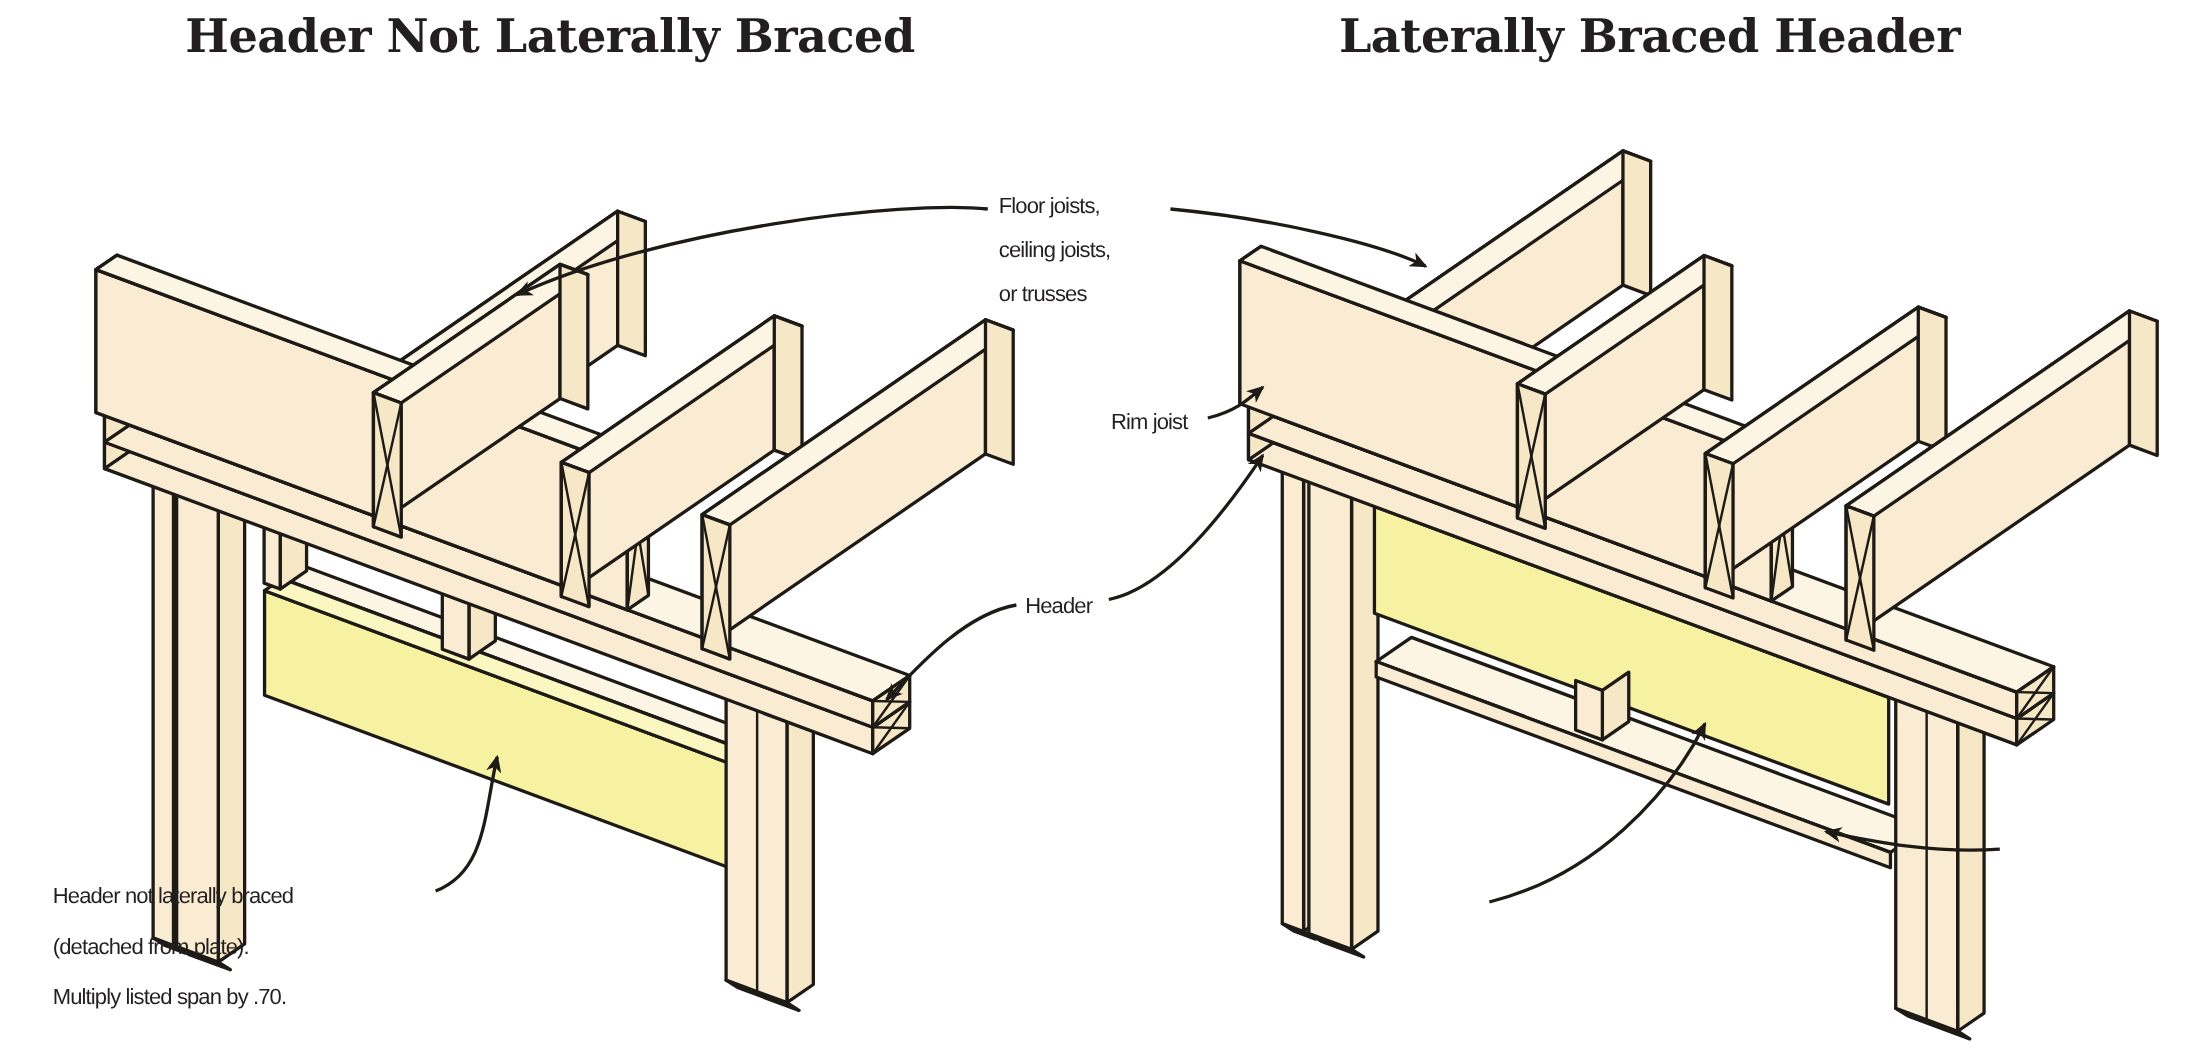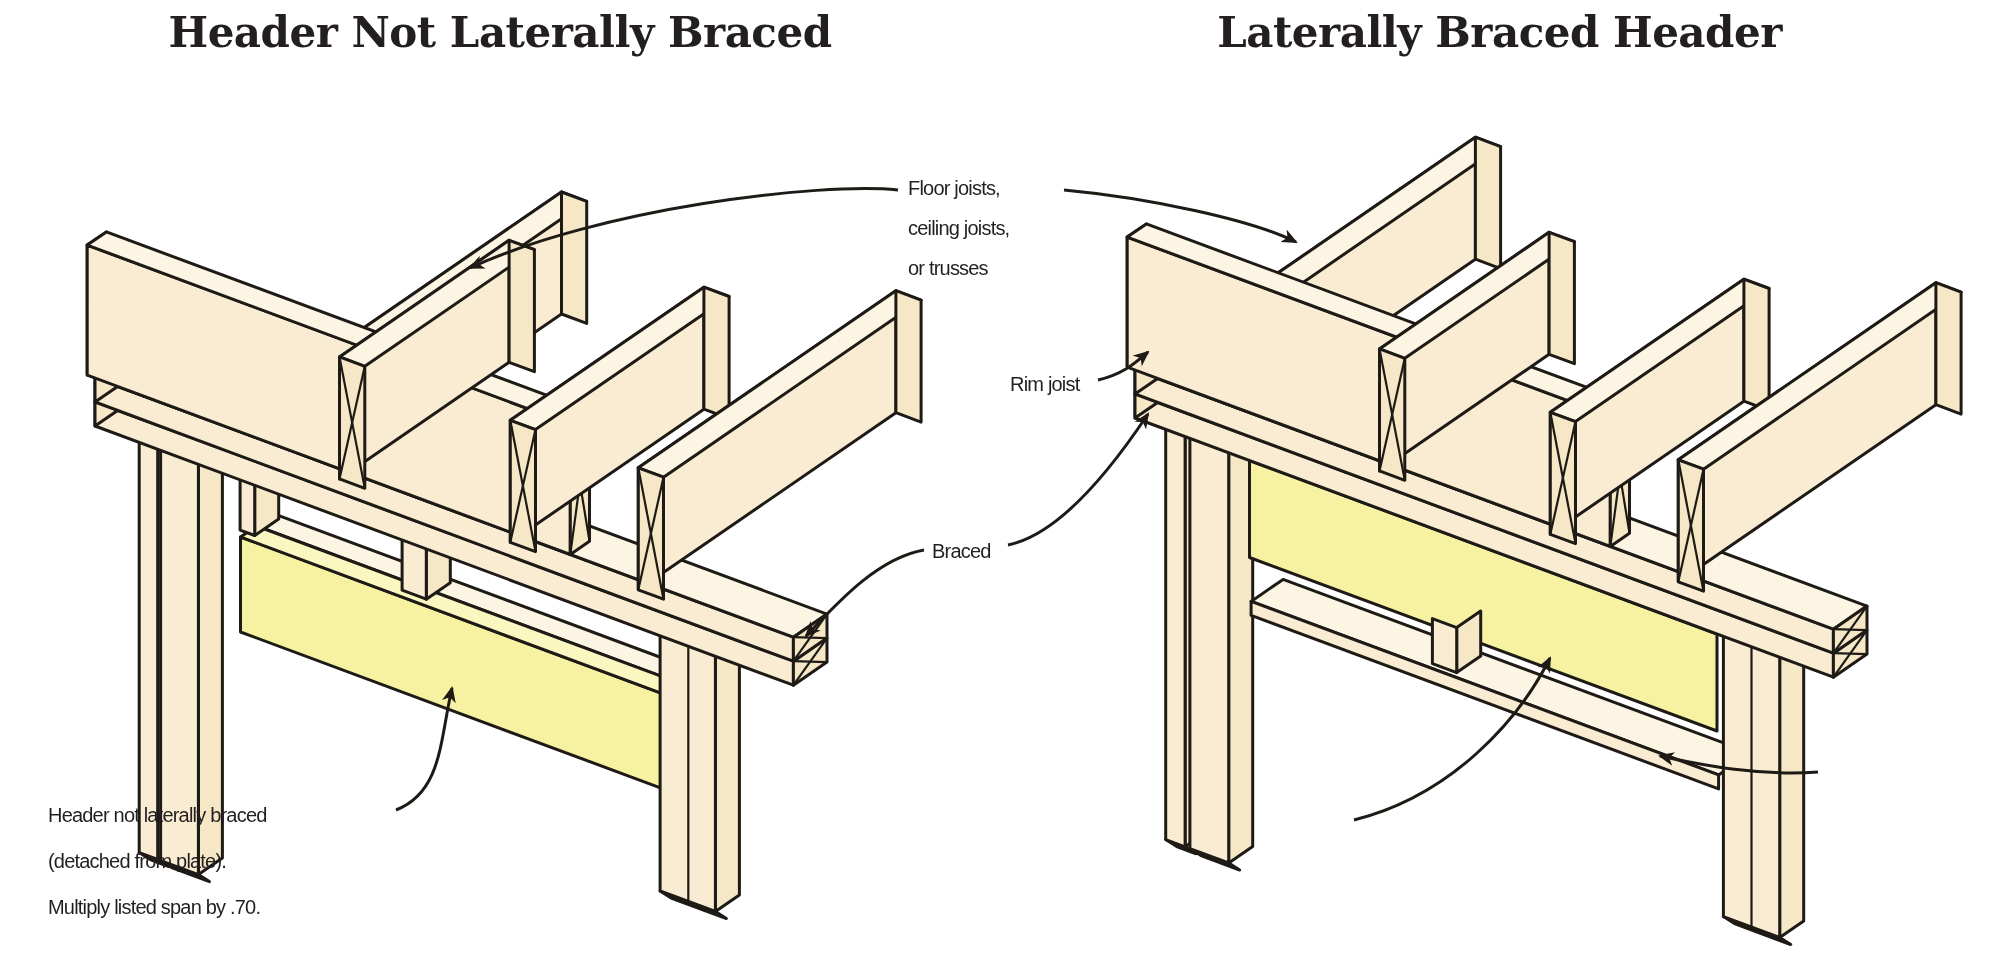--- a/index.html
+++ b/index.html
@@ -213,17 +213,17 @@
         <path d="M396,810 C442,792 440,740 452,688" class="leader" marker-end="url(#arw)"></path>
         <path d="M1354,820 C1450,796 1518,722 1550,658" class="leader" marker-end="url(#arw)"></path>
         <path d="M1818,772 C1760,776 1706,766 1660,756" class="leader" marker-end="url(#arw)"></path>
       </g>
   </svg>
 
   <div class="ann" style="left:908px;top:168px;">Floor joists,
 ceiling joists,
 or trusses</div>
   <div class="ann" style="left:962px;top:364px;margin-left:48px;">Rim joist</div>
-  <div class="ann" style="left:932px;top:531px;">Braced</div>
+  <div class="ann" style="left:932px;top:531px;">Header</div>
   <div class="ann" style="left:48px;top:792px;line-height:46px;">Header not laterally braced
 (detached from plate).
 Multiply listed span by .70.</div>
 </div>
 
 </body></html>

